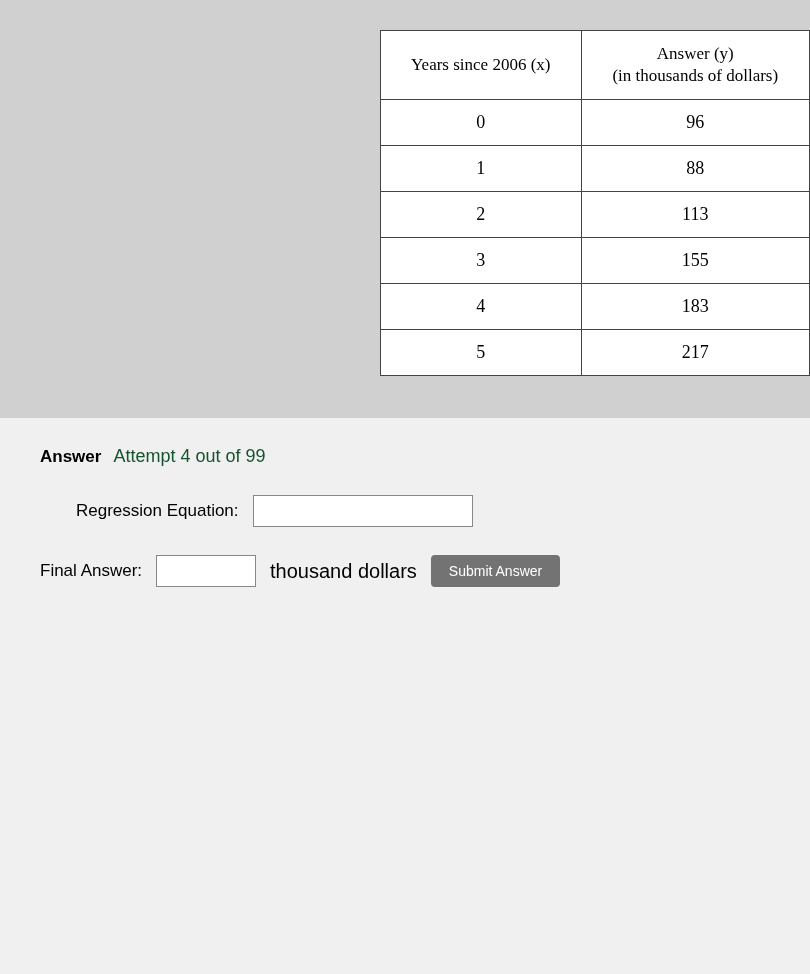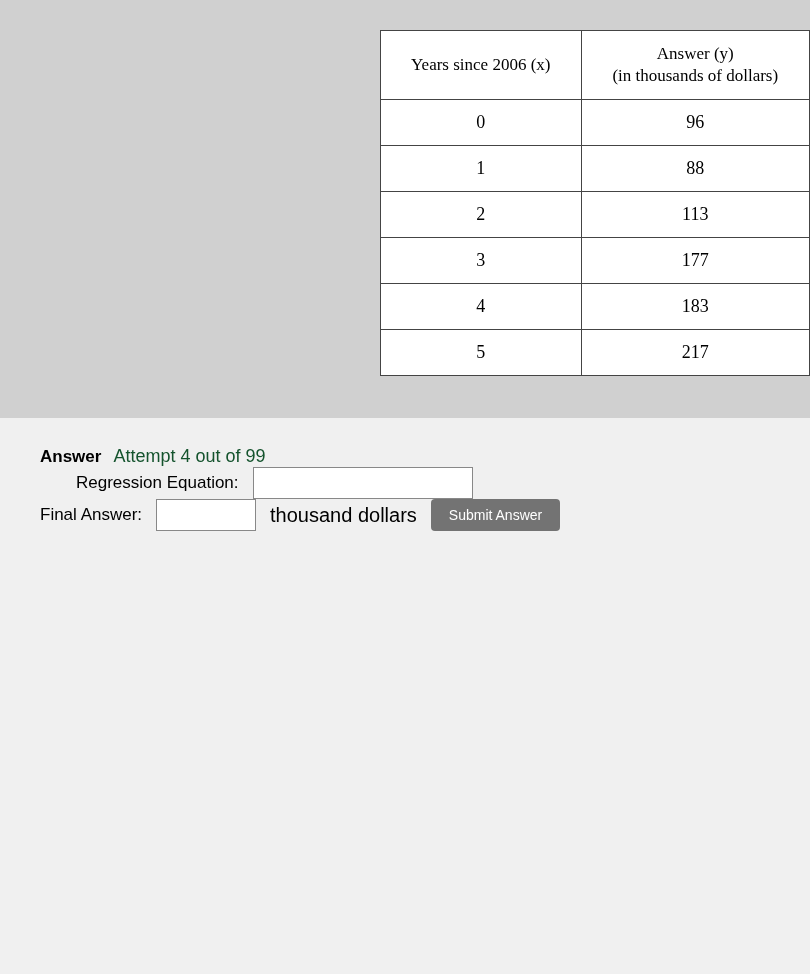--- a/index.html
+++ b/index.html
@@ -79,20 +79,21 @@
       white-space: nowrap;
     }
 
     .bottom-section {
       background: #f0f0f0;
       width: 100%;
       flex: 1;
       padding: 28px 40px 40px 40px;
       display: flex;
       flex-direction: column;
+      gap: 28px;
     }
 
     .answer-header {
       display: flex;
       align-items: baseline;
       gap: 12px;
     }
 
     .answer-label {
       font-weight: bold;
@@ -184,21 +185,21 @@
         <tr>
           <td>1</td>
           <td>88</td>
         </tr>
         <tr>
           <td>2</td>
           <td>113</td>
         </tr>
         <tr>
           <td>3</td>
-          <td>177</td>
+          <td>155</td>
         </tr>
         <tr>
           <td>4</td>
           <td>183</td>
         </tr>
         <tr>
           <td>5</td>
           <td>217</td>
         </tr>
       </tbody>

